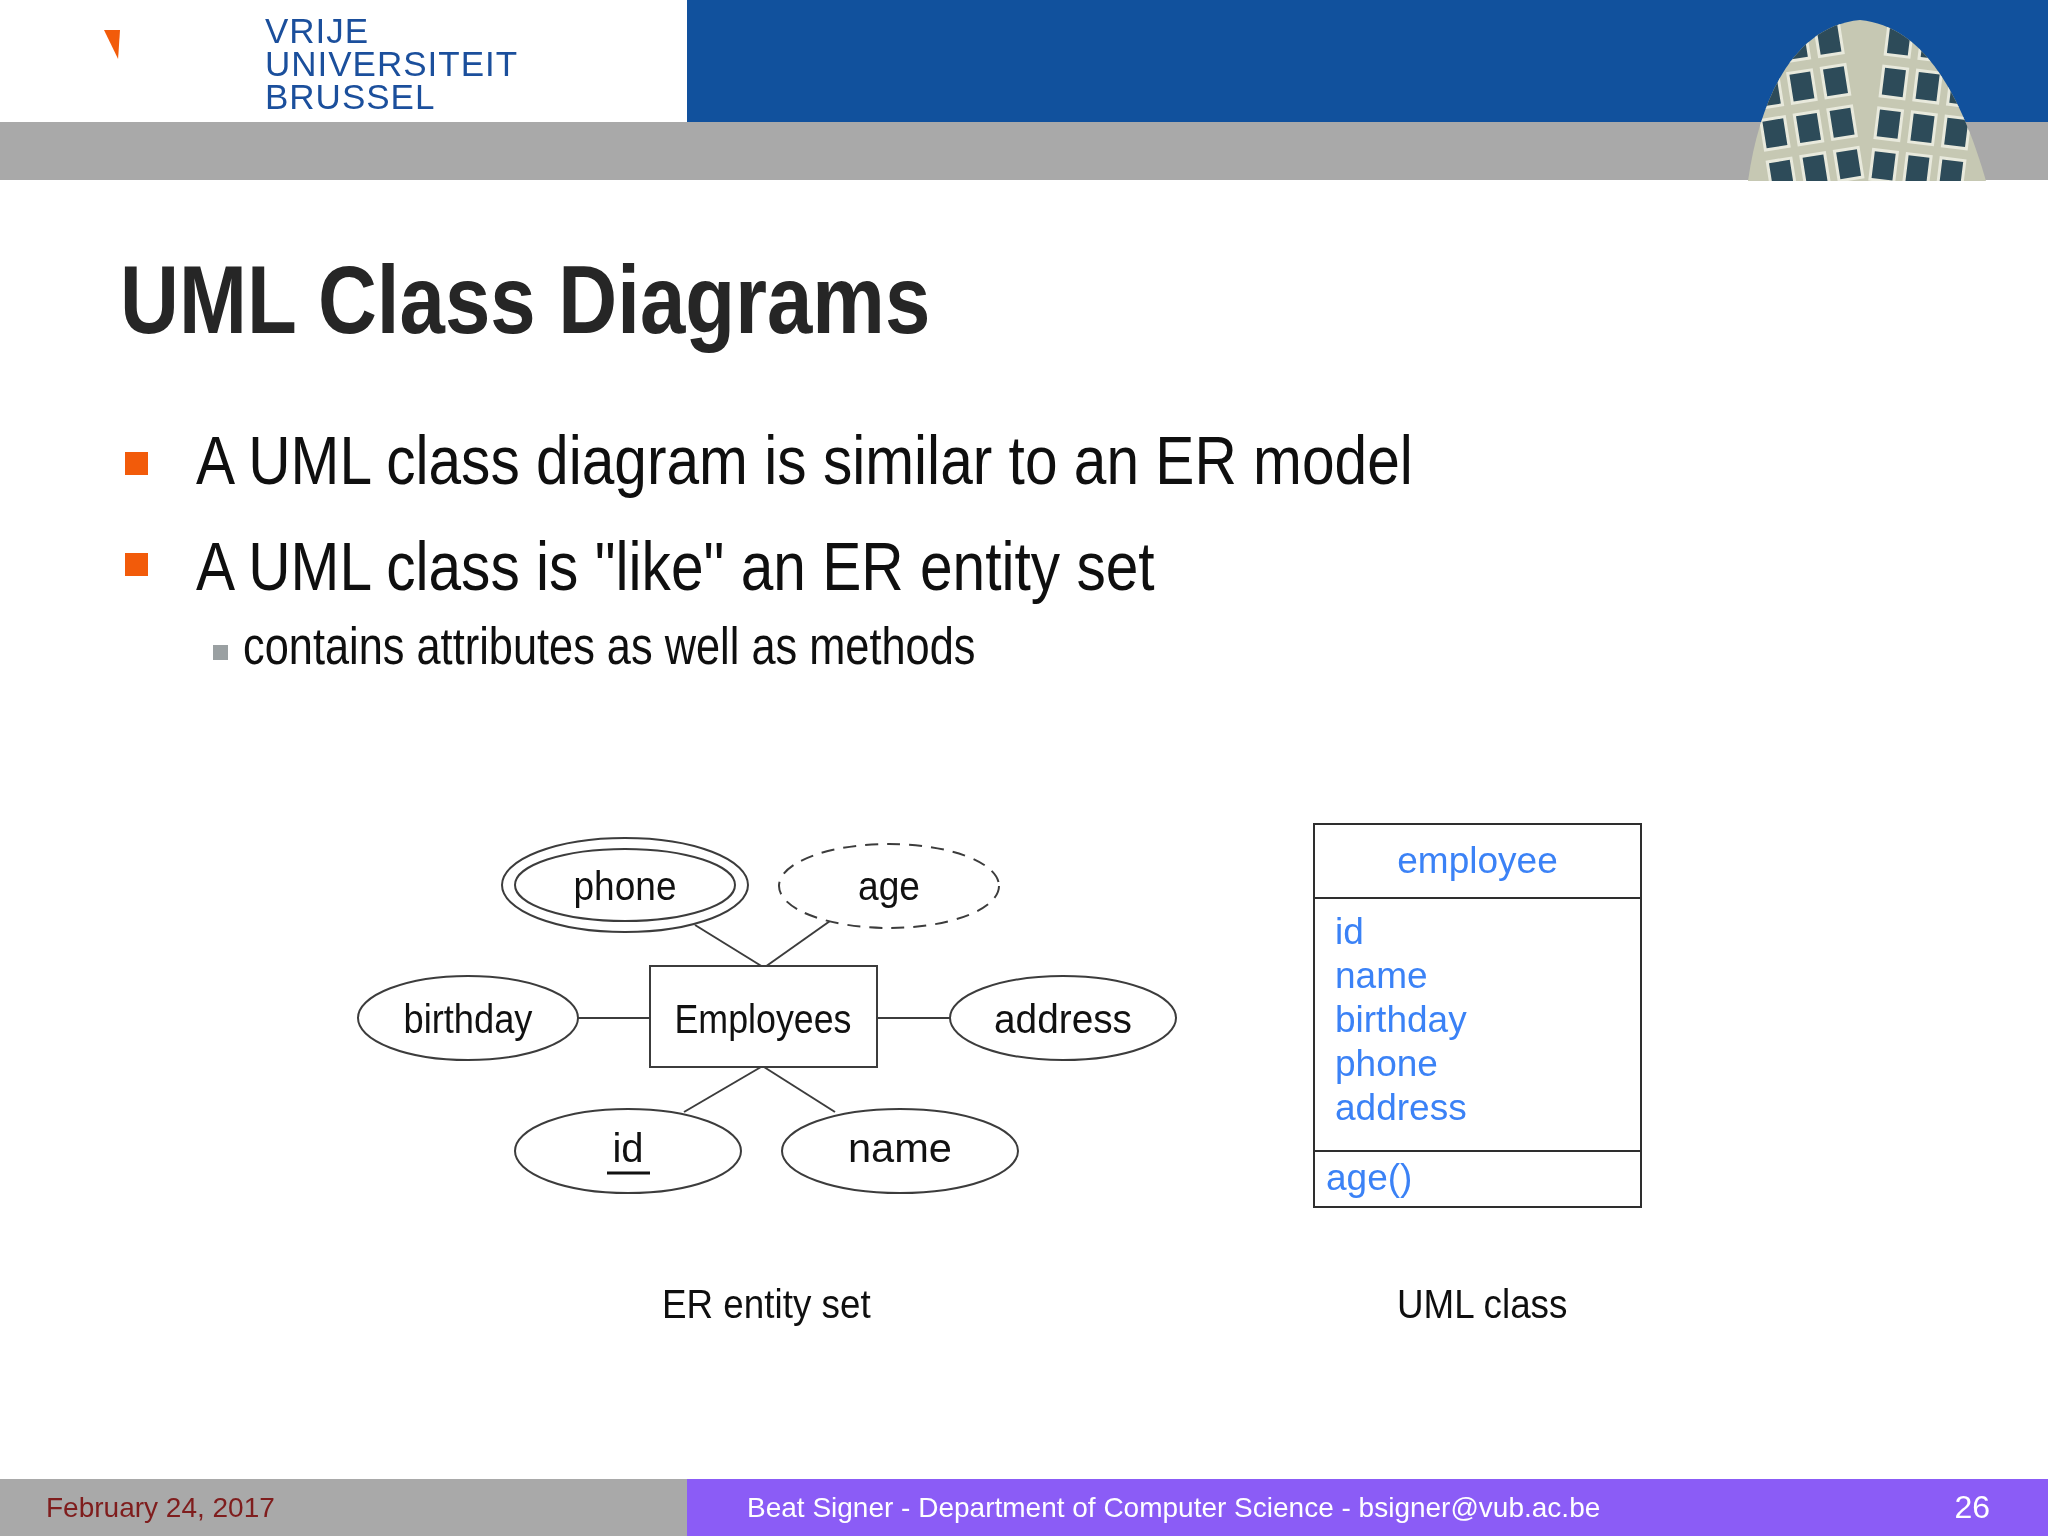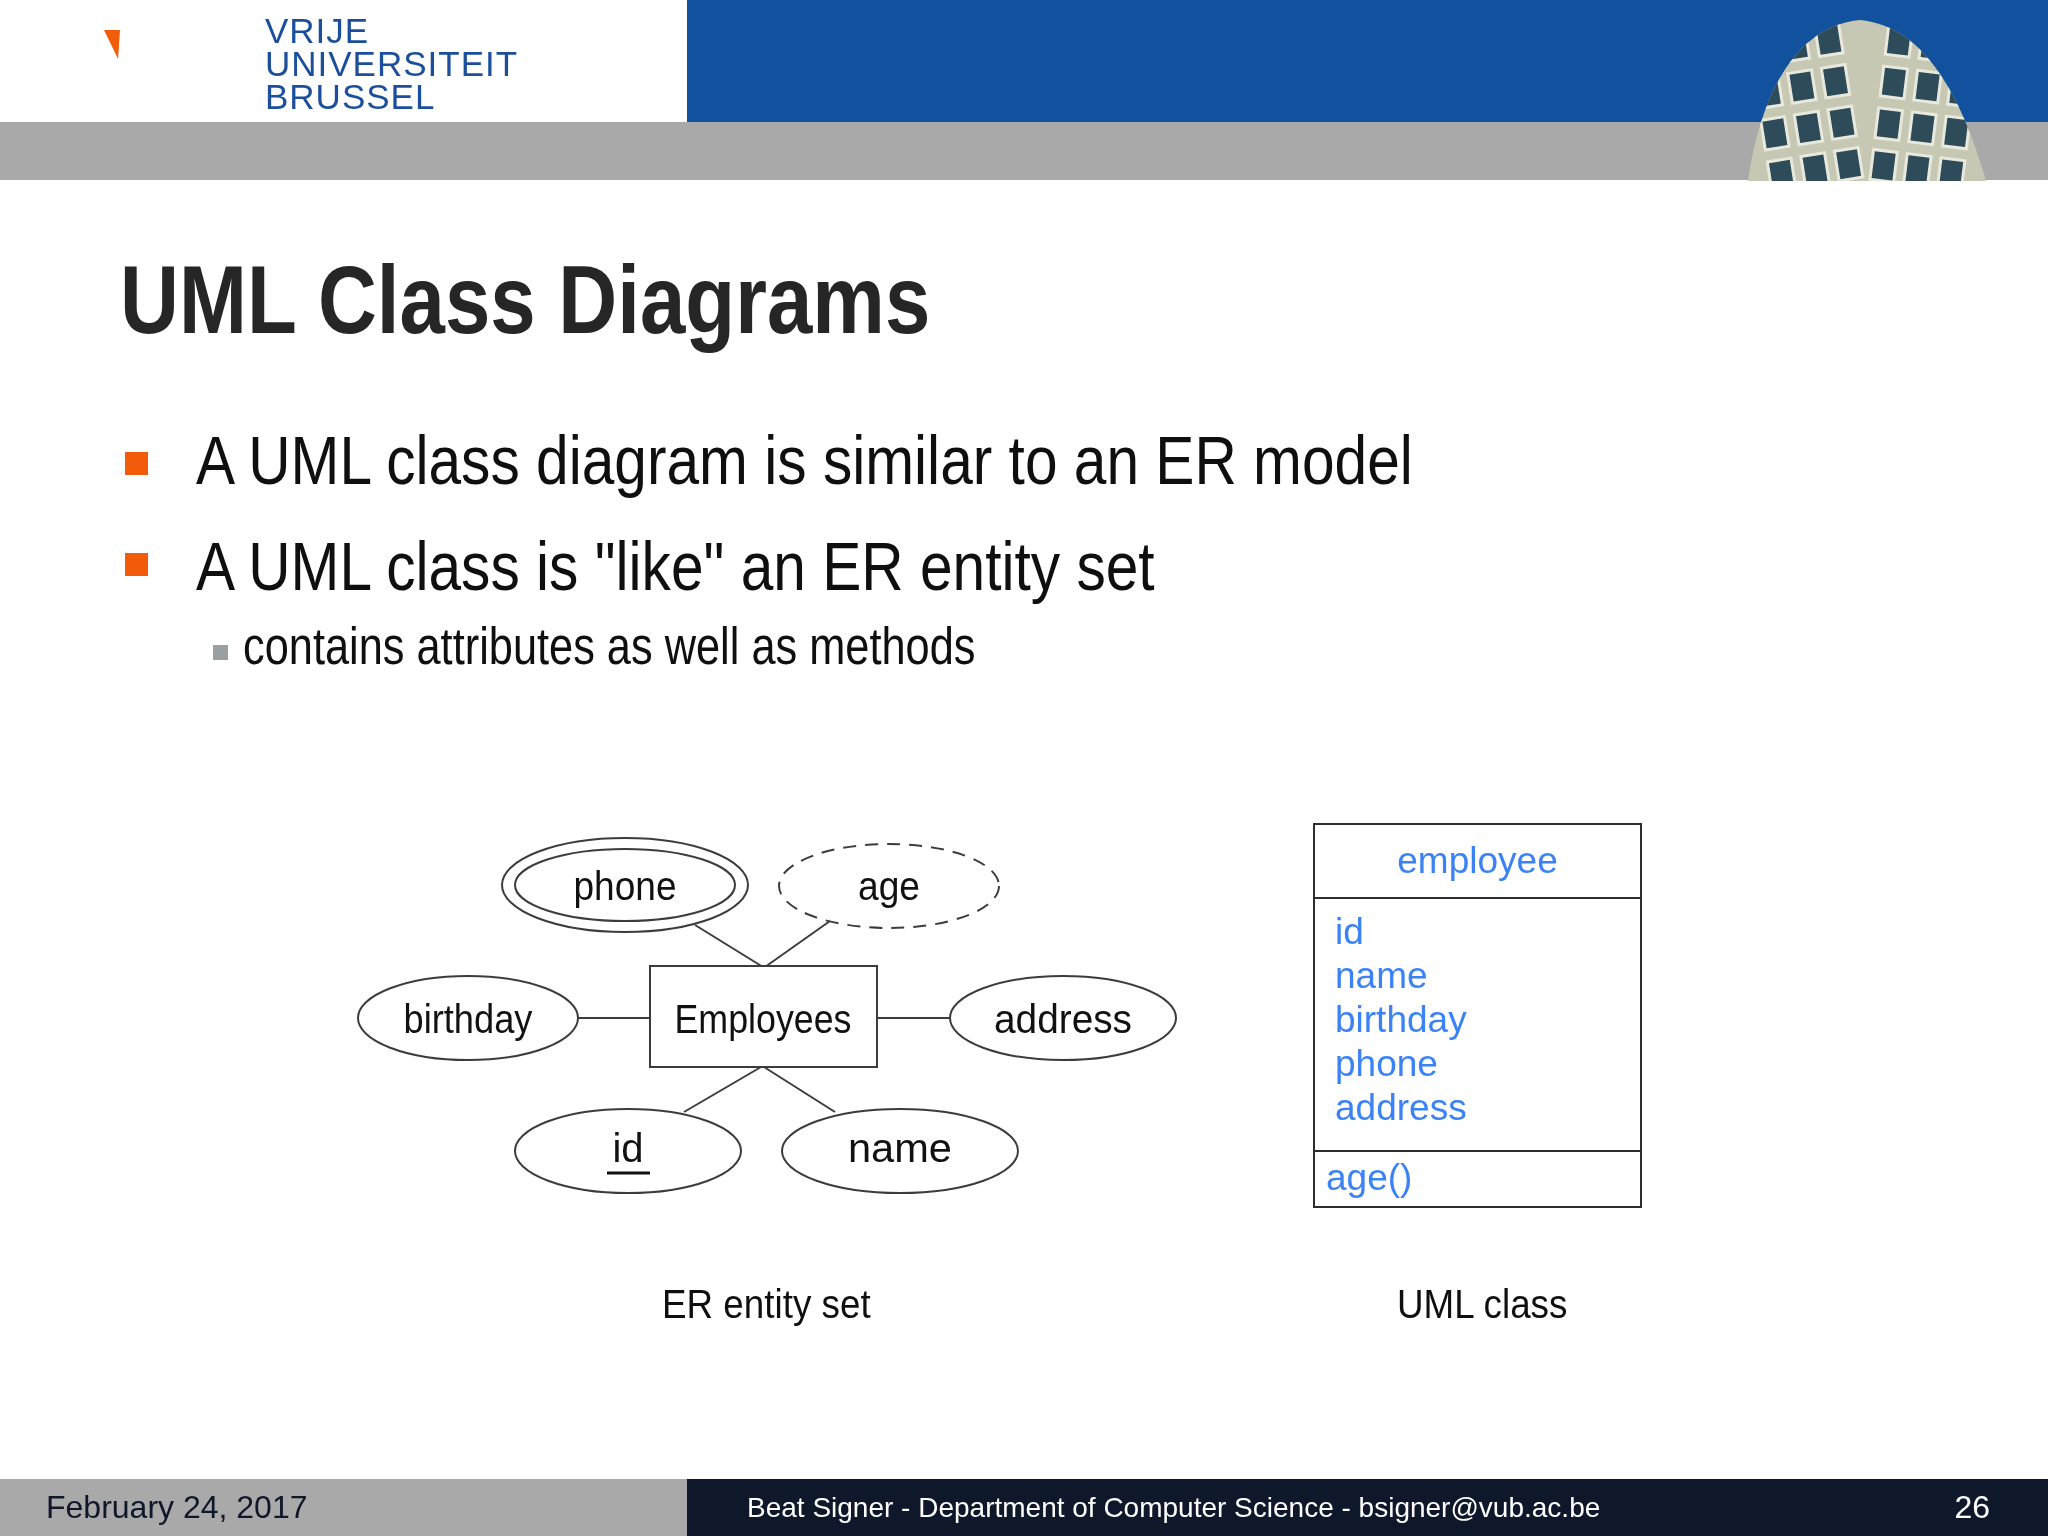--- a/index.html
+++ b/index.html
@@ -51,22 +51,22 @@
     padding:11px 0 0 20px;font-size:37px;line-height:44px;}
   .uml-methods{height:52px;display:flex;align-items:center;padding-left:11px;font-size:37px;text-align:center;}
   
   .caption{position:absolute;top:1282px;font-size:40px;color:#0f0f0f;white-space:nowrap;
     transform:scaleX(.92);transform-origin:left top;}
   .caption.er{left:662px;}
   .caption.uml{left:1397px;}
   
   .footer-gray{position:absolute;left:0;top:1479px;width:687px;height:57px;background:#a9a9a9;
     display:flex;align-items:center;}
-  .footer-date{margin-left:46px;color:#0f172a;font-size:32px;}
-  .footer-blue{position:absolute;left:687px;top:1479px;width:1361px;height:57px;background:#0f172a;
+  .footer-date{margin-left:46px;color:#7f1d1d;font-size:28px;}
+  .footer-blue{position:absolute;left:687px;top:1479px;width:1361px;height:57px;background:#8b5cf6;
     display:flex;align-items:center;}
   .footer-credit{margin-left:60px;color:#ffffff;font-size:28px;white-space:nowrap;}
   .footer-page{position:absolute;right:58px;top:1479px;height:57px;display:flex;align-items:center;
     color:#ffffff;font-size:32px;}
 </style>
 </head>
 <body>
 
 <div class="slide">
 

